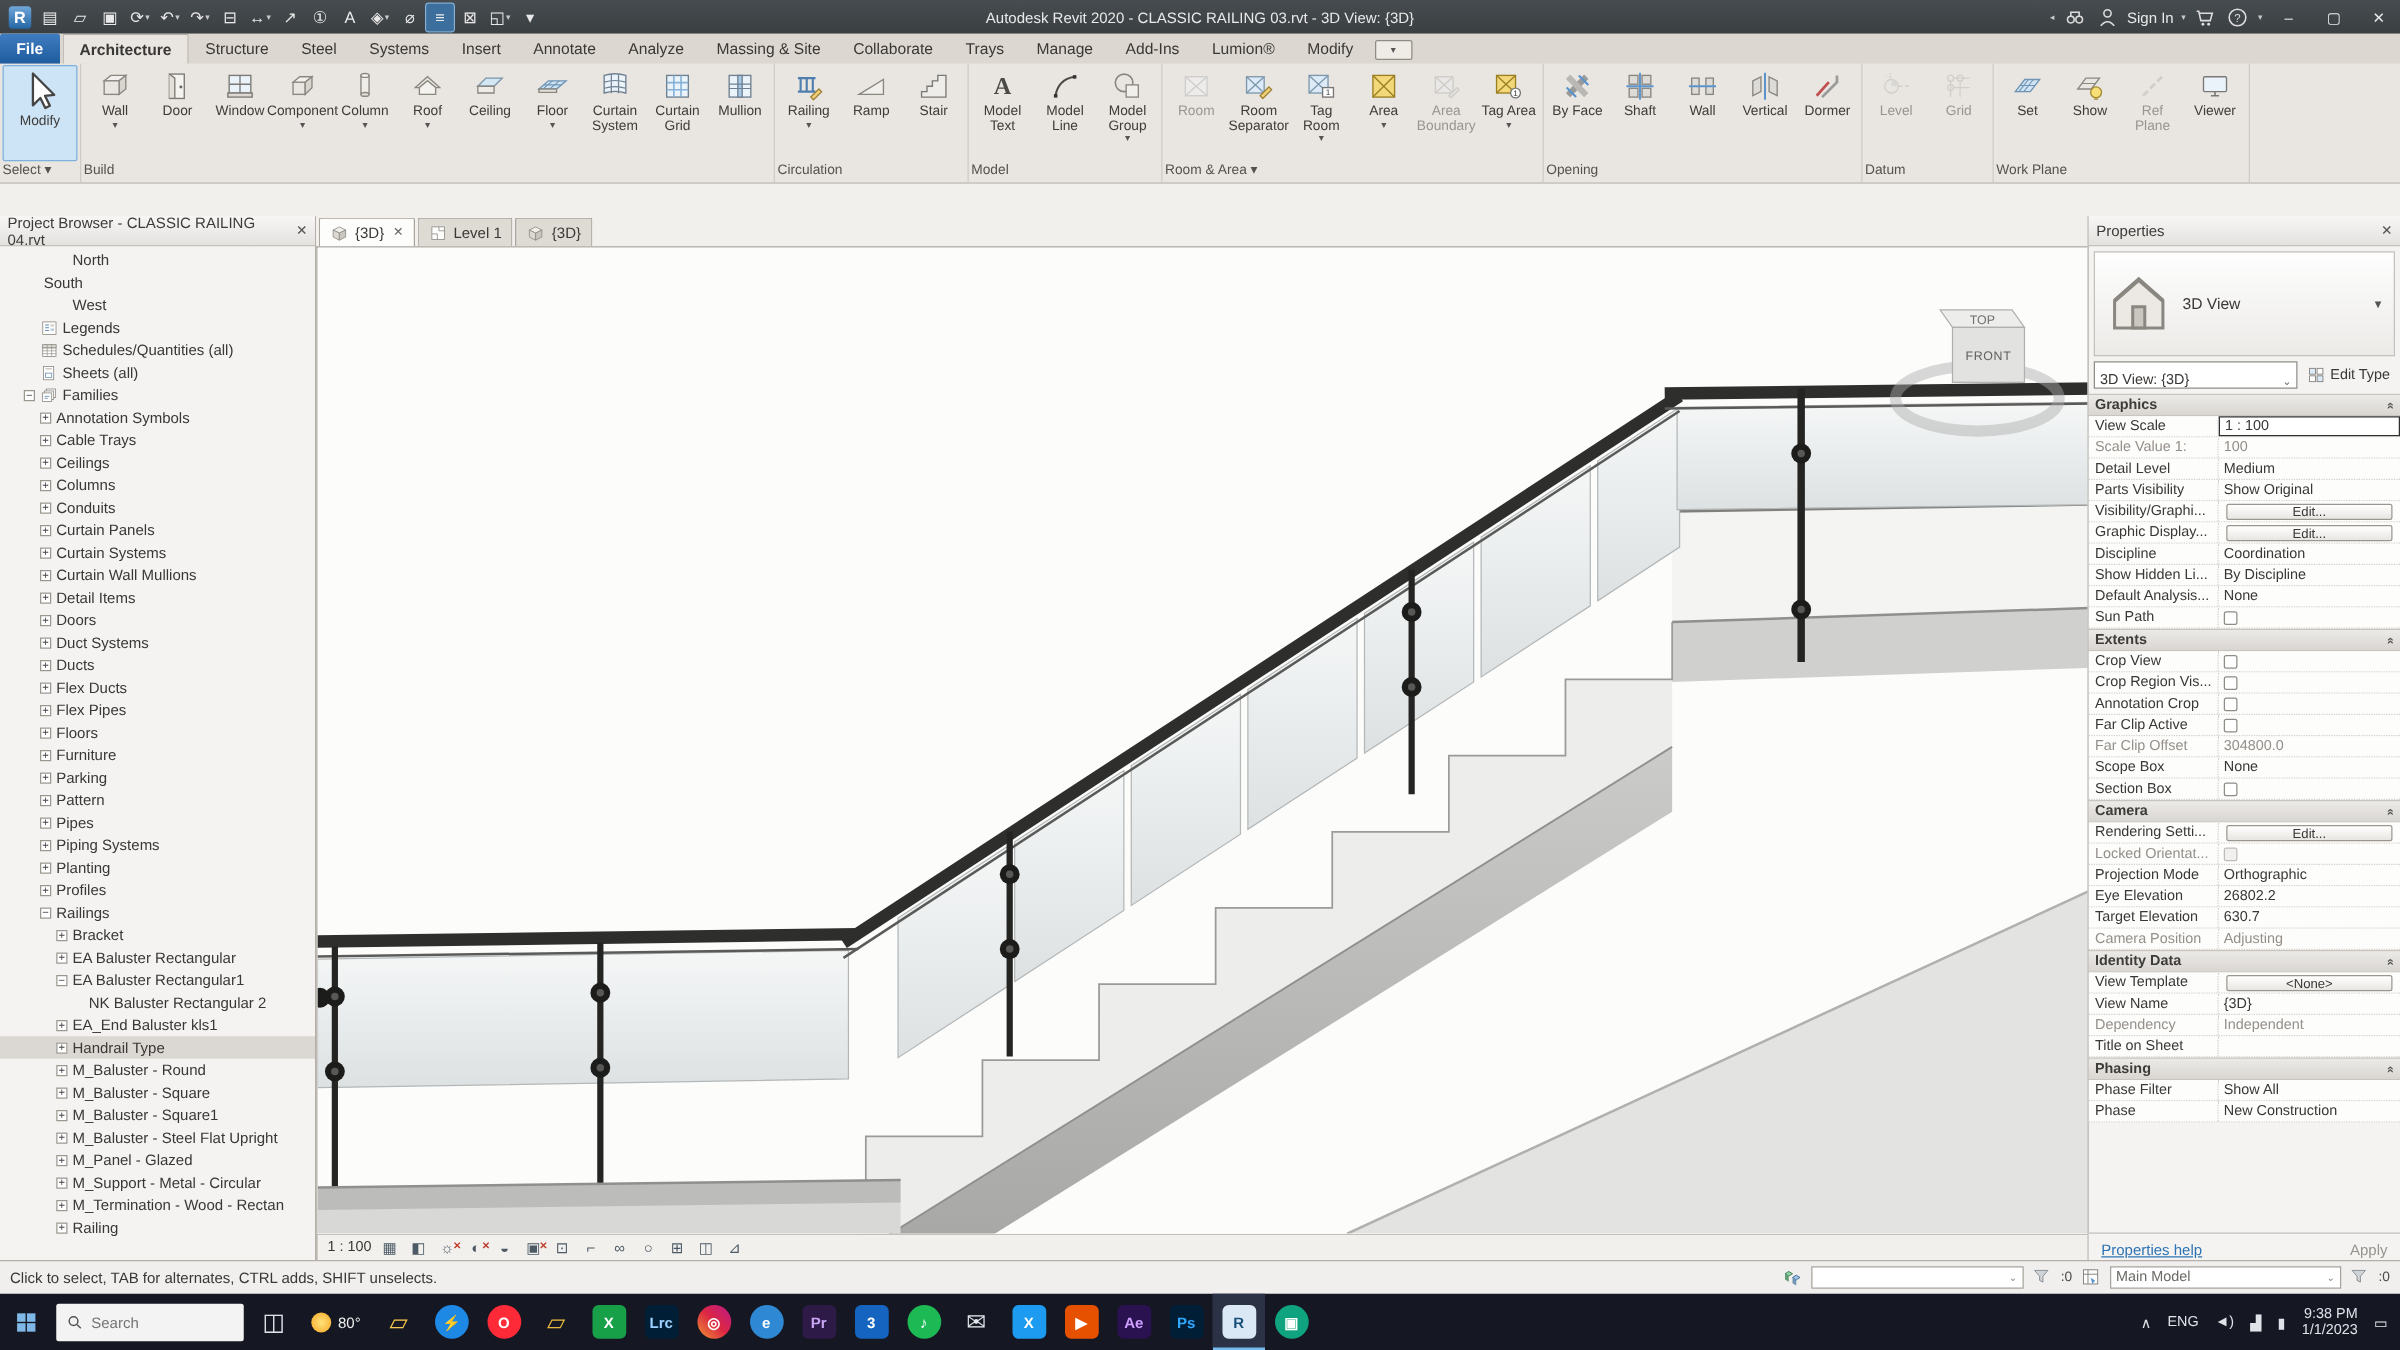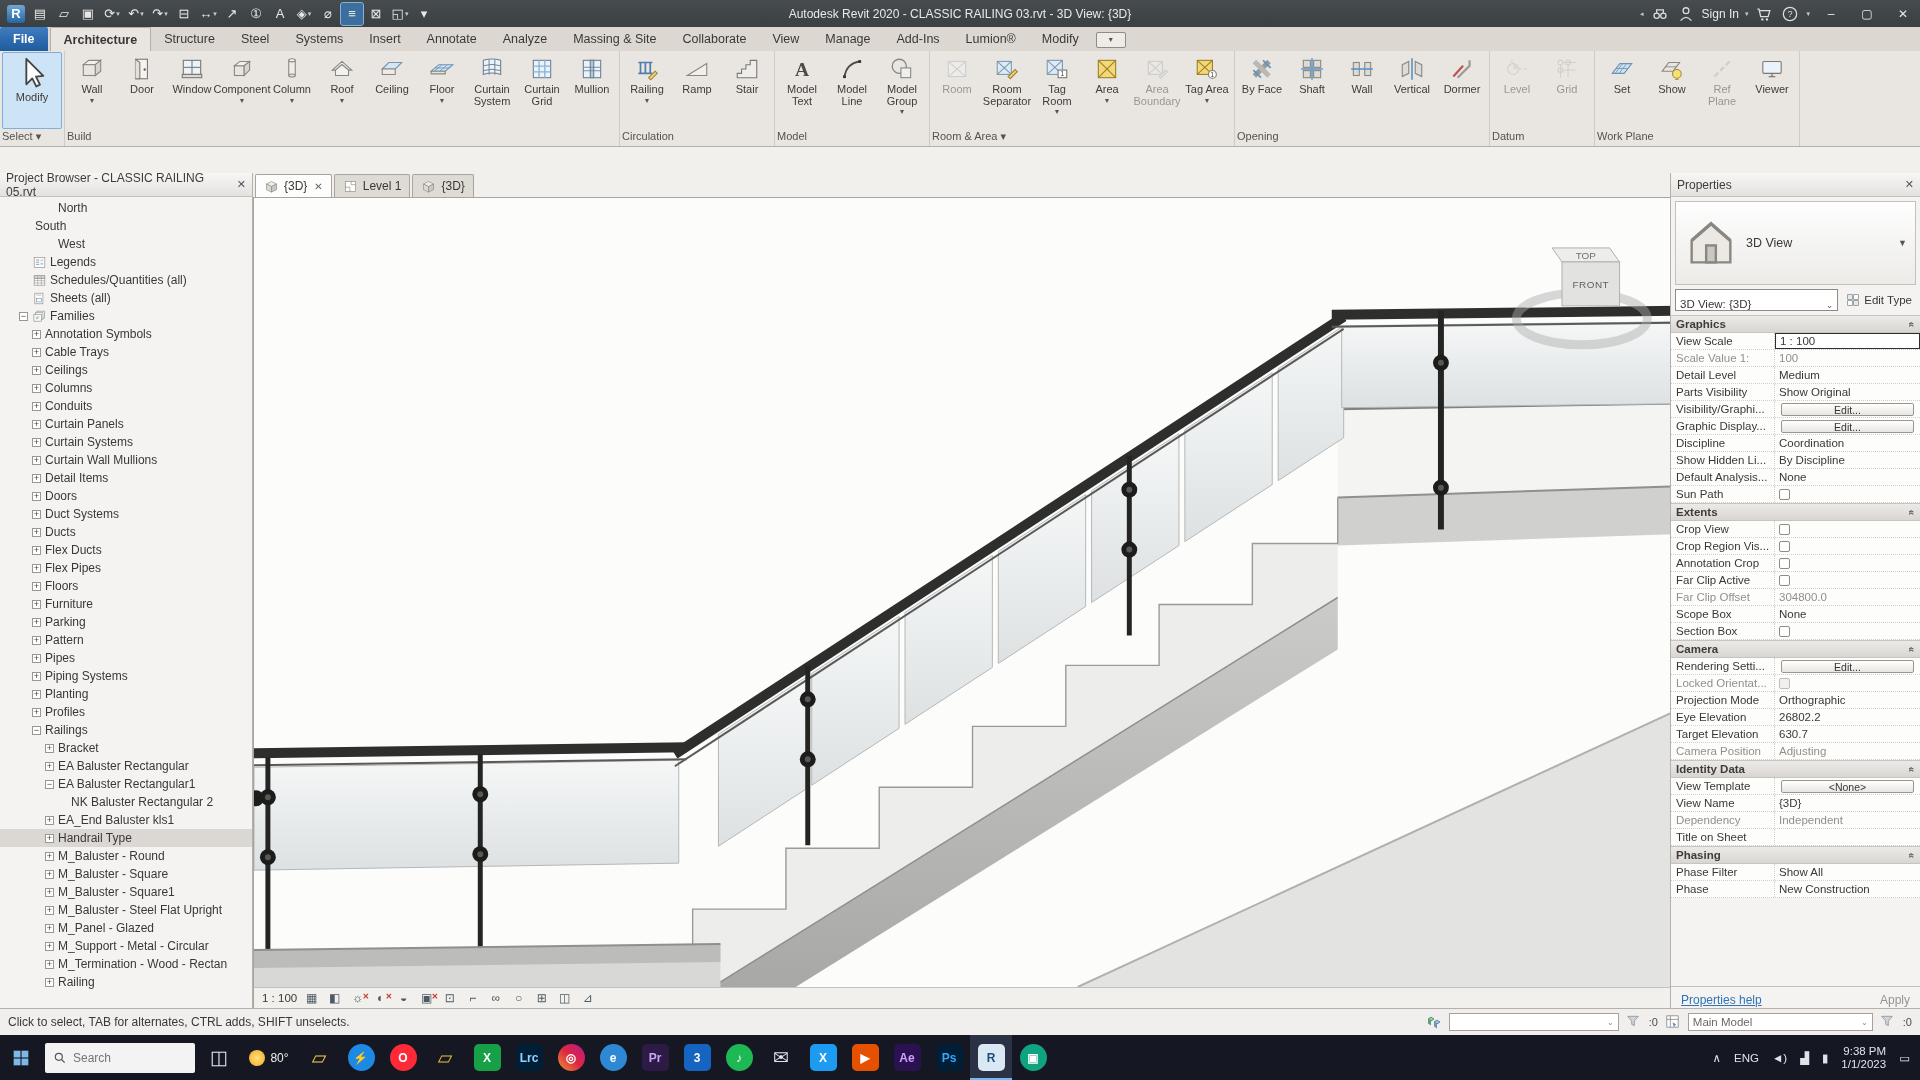--- a/index.html
+++ b/index.html
@@ -213,21 +213,21 @@
     <span class="tab file">File</span>
     <span class="tab act">Architecture</span>
     <span class="tab">Structure</span>
     <span class="tab">Steel</span>
     <span class="tab">Systems</span>
     <span class="tab">Insert</span>
     <span class="tab">Annotate</span>
     <span class="tab">Analyze</span>
     <span class="tab">Massing &amp; Site</span>
     <span class="tab">Collaborate</span>
-    <span class="tab">View</span>
+    <span class="tab">Trays</span>
     <span class="tab">Manage</span>
     <span class="tab">Add-Ins</span>
     <span class="tab">Lumion®</span>
     <span class="tab">Modify</span>
     <span class="tab-extra">▾</span>
   </div>
 
 <div id="ribbon">
     <div class="panel">
       <div class="pbtns">
@@ -545,21 +545,21 @@
         </div>
       </div>
       <div class="pname">Work Plane</div>
     </div>
   </div>
 
 <div id="strip"></div>
 
 <div id="browser" class="sidepanel">
   <div class="phead">
-    <span>Project Browser - CLASSIC RAILING 05.rvt</span>
+    <span>Project Browser - CLASSIC RAILING 04.rvt</span>
     <span class="x">✕</span>
   </div>
   <div id="tree">
       <div class="trow" style="padding-left:45px">
         <span class="expsp"></span>
         <span>North</span>
       </div>
       <div class="trow" style="padding-left:22px">
         <span class="expsp"></span>
         <span>South</span>

